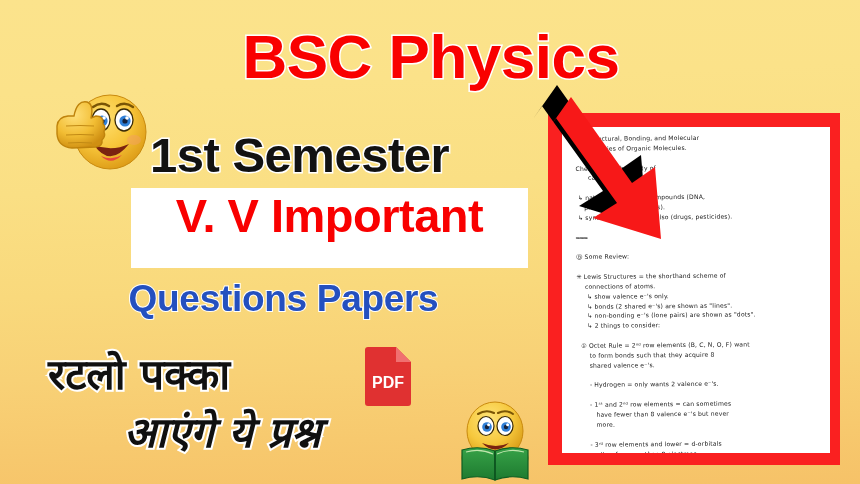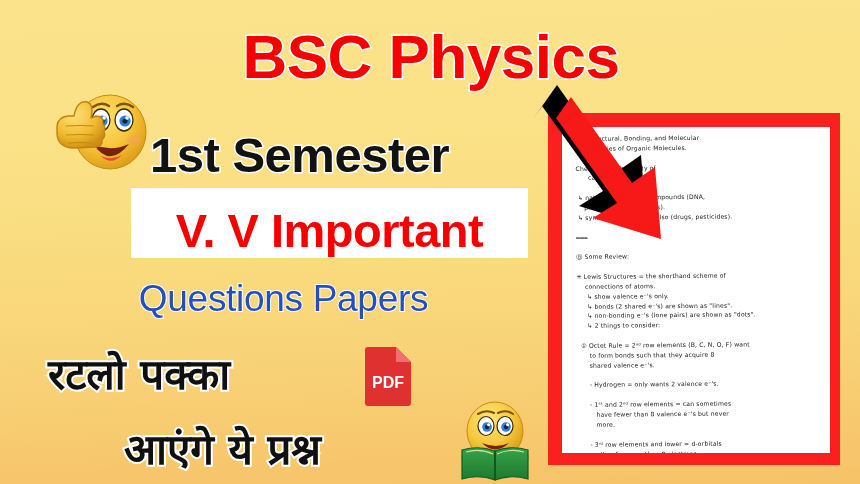--- a/index.html
+++ b/index.html
@@ -52,56 +52,56 @@
     letter-spacing:-0.5px;
     color:#121212;
     -webkit-text-stroke:3px #ffffff;
     paint-order:stroke fill;
     white-space:nowrap;
   }
 
   
   #banner-important {
     position:absolute; left:131px; top:188px;
-    width:397px; height:70px;
+    width:397px; height:80px;
     background:#ffffff;
-    display:flex; align-items:flex-end; justify-content:center;
+    display:flex; align-items:flex-start; justify-content:center;
   }
   #banner-important-text {
     font-size:47px; font-weight:bold;
     letter-spacing:-0.5px;
     color:#f90000;
     white-space:nowrap;
   }
 
   
   #title-questions {
     position:absolute; left:106px; top:278px;
     width:355px; height:42px;
     display:flex; align-items:center; justify-content:center;
-    font-size:37px; font-weight:normal;
+    font-size:37px; font-weight:bold;
     letter-spacing:-0.3px;
     color:#2450bf;
     -webkit-text-stroke:2px #ffffff;
     paint-order:stroke fill;
     white-space:nowrap;
   }
 
   
   .hindi-line {
     position:absolute;
     font-family:"DejaVu Sans", sans-serif;
     font-size:42px; font-weight:bold;
     color:#101010;
     -webkit-text-stroke:4px #ffffff;
     paint-order:stroke fill;
     white-space:nowrap;
   }
   #hindi-line-1 { left:34px;  top:344px;margin-left:14px; }
-  #hindi-line-2 { left:124px; top:419px; }
+  #hindi-line-2 { left:124px; top:402px;font-style:italic; }
 
   
   #icon-pdf {
     position:absolute; left:362px; top:344px;
     width:52px; height:62px;
   }
 
   
   #emoji-reading {
     position:absolute; left:452px; top:398px;

